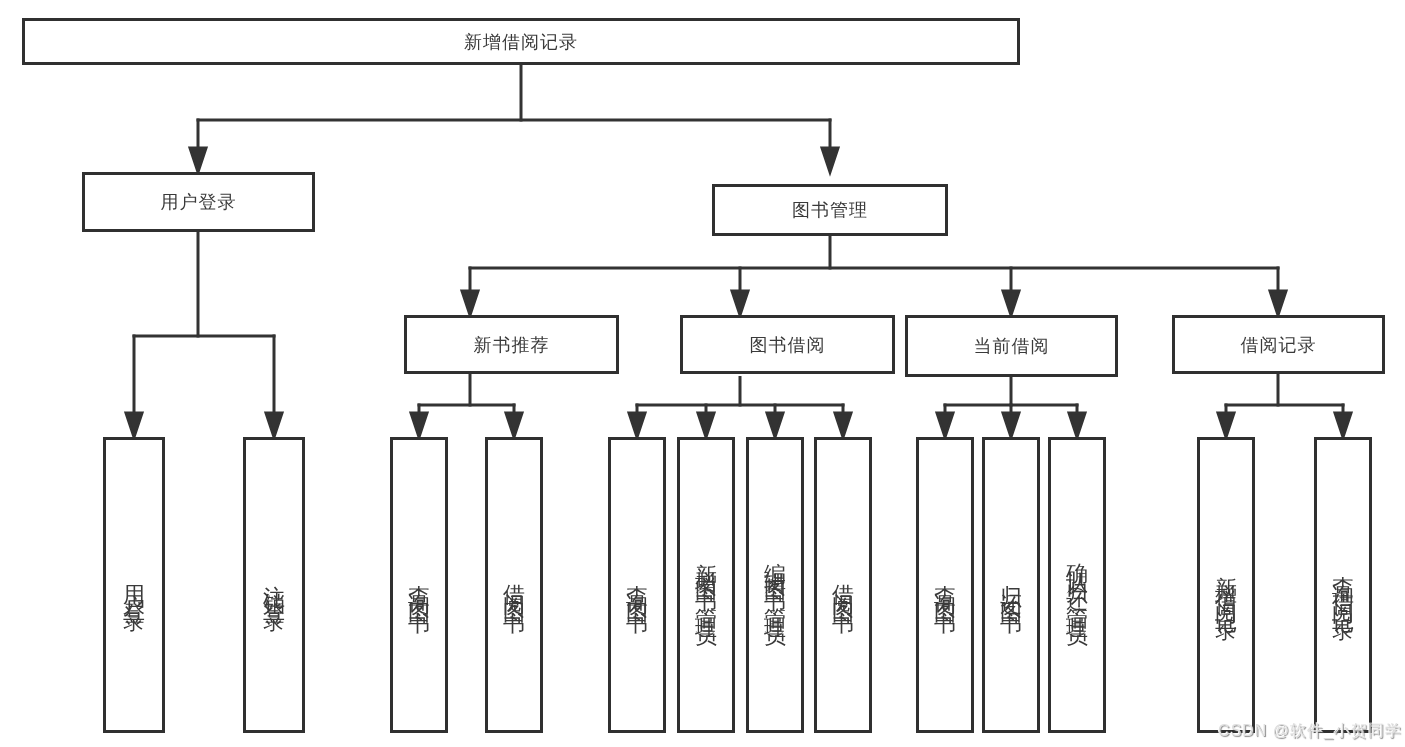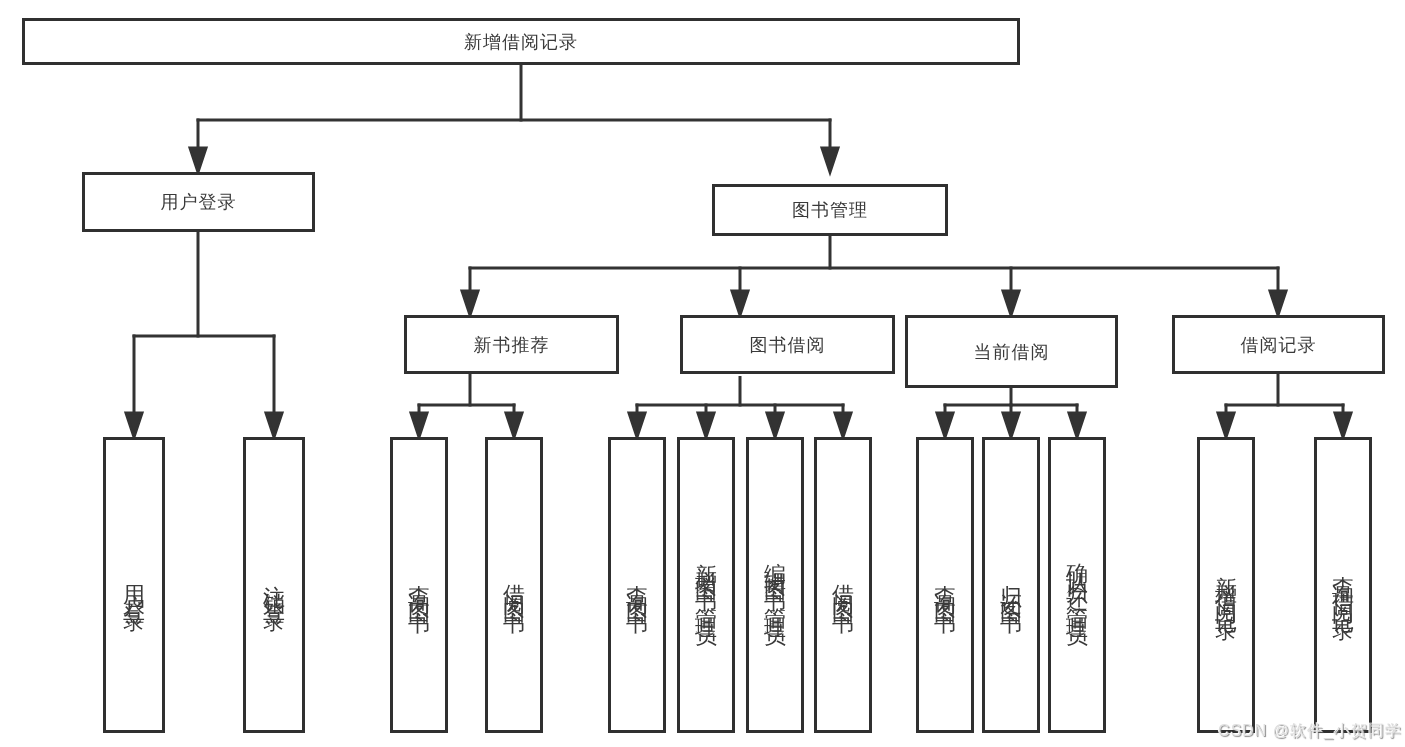--- a/index.html
+++ b/index.html
@@ -112,21 +112,21 @@
     <polygon points="1335,413 1351,413 1343,437"></polygon>
   </svg>
 
   <div class="node h" style="left:22px;top:18px;width:998px;height:47px;">新增借阅记录</div>
 
   <div class="node h" style="left:82px;top:172px;width:233px;height:60px;">用户登录</div>
   <div class="node h" style="left:712px;top:184px;width:236px;height:52px;">图书管理</div>
 
   <div class="node h" style="left:363px;top:315px;width:215px;height:59px;margin-left:41px;">新书推荐</div>
   <div class="node h" style="left:632px;top:315px;width:215px;height:59px;margin-left:48px;">图书借阅</div>
-  <div class="node h" style="left:905px;top:315px;width:213px;height:73px;">当前借阅</div>
+  <div class="node h" style="left:905px;top:315px;width:213px;height:62px;">当前借阅</div>
   <div class="node h" style="left:1172px;top:315px;width:213px;height:59px;">借阅记录</div>
 
   <div class="node v" style="left:103px;top:437px;width:62px;height:296px;">用户登录</div>
   <div class="node v" style="left:243px;top:437px;width:62px;height:296px;">注销登录</div>
 
   <div class="node v" style="left:390px;top:437px;width:58px;height:296px;">查询图书</div>
   <div class="node v" style="left:485px;top:437px;width:58px;height:296px;">借阅图书</div>
 
   <div class="node v" style="left:608px;top:437px;width:58px;height:296px;">查询图书</div>
   <div class="node v long" style="left:677px;top:437px;width:58px;height:296px;">新增图书（管理员）</div>

